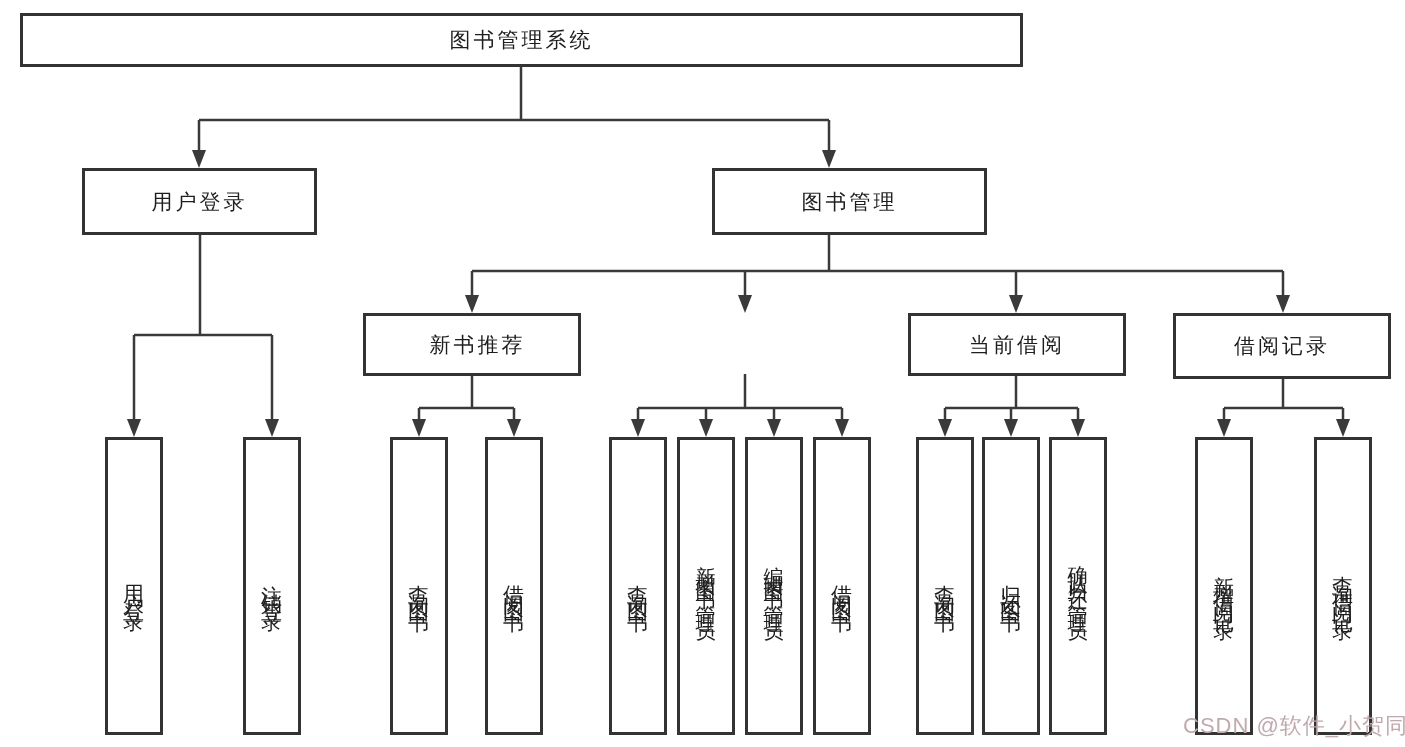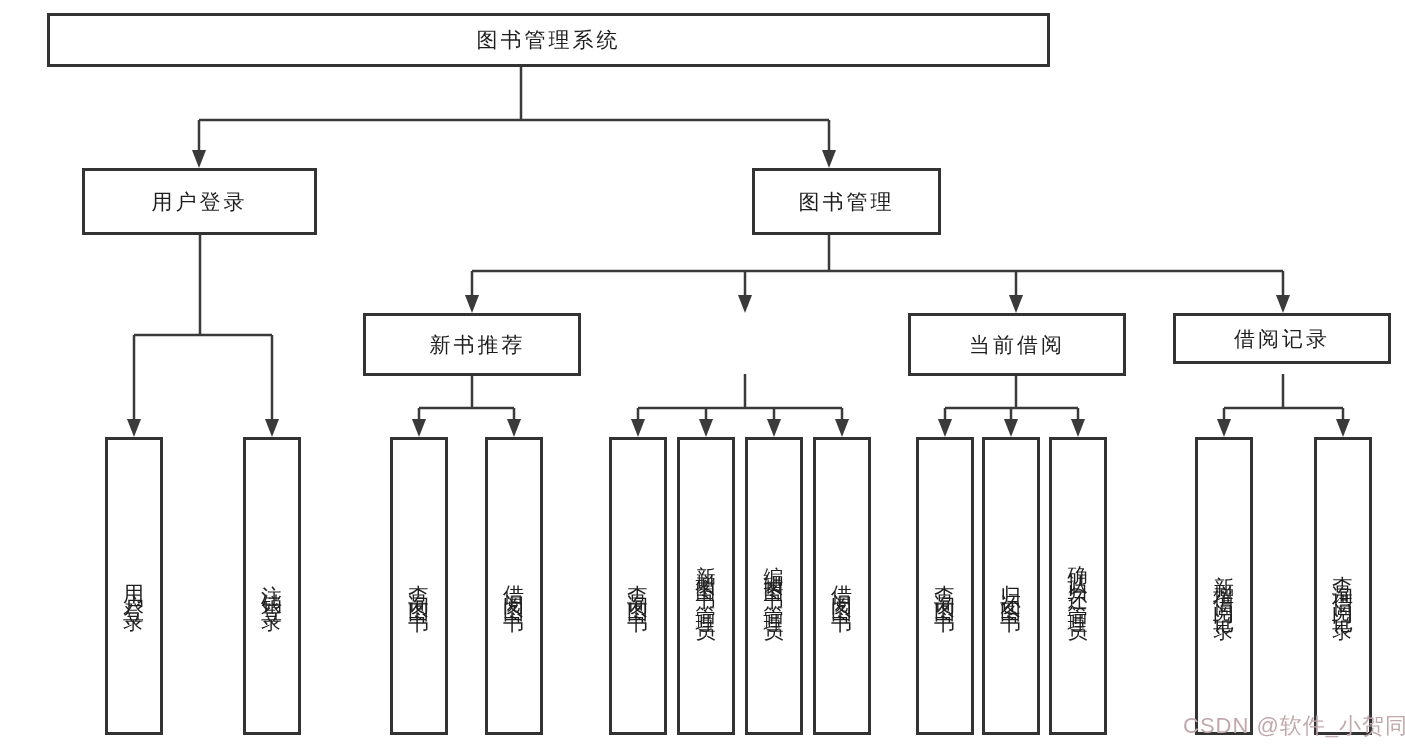--- a/index.html
+++ b/index.html
@@ -36,27 +36,27 @@
     text-orientation: mixed;
     letter-spacing: 9px;
     white-space: normal;
     line-height: 1;
   }
   .vnode.dense {
     font-size: 20px;
     letter-spacing: 8px;
   }
   
-  .root-box   { left: 20px;  top: 13px;  width: 1003px; height: 54px; margin-left: 27px; }
+  .root-box   { left: 20px;  top: 13px;  width: 1003px; height: 54px; }
   .l2-a       { left: 82px;  top: 168px; width: 235px;  height: 67px; }
-  .l2-b       { left: 752px; top: 168px; width: 189px;  height: 67px; }
+  .l2-b       { left: 712px; top: 168px; width: 275px;  height: 67px; }
   .l3-a       { left: 363px; top: 313px; width: 218px;  height: 63px; padding-left: 11px; }
   .l3-b       { left: 637px; top: 313px; width: 218px;  height: 63px; }
   .l3-c       { left: 908px; top: 313px; width: 218px;  height: 63px; text-align: right; }
-  .l3-d       { left: 1173px;top: 313px; width: 218px;  height: 51px; }
+  .l3-d       { left: 1173px;top: 313px; width: 218px;  height: 66px; }
   .leaf       { top: 437px; width: 58px; height: 298px; }
   .x-134  { left: 105px; }
   .x-272  { left: 243px; }
   .x-419  { left: 390px; }
   .x-514  { left: 485px; }
   .x-638  { left: 609px; }
   .x-706  { left: 677px; }
   .x-774  { left: 745px; }
   .x-842  { left: 813px; }
   .x-945  { left: 916px; }

